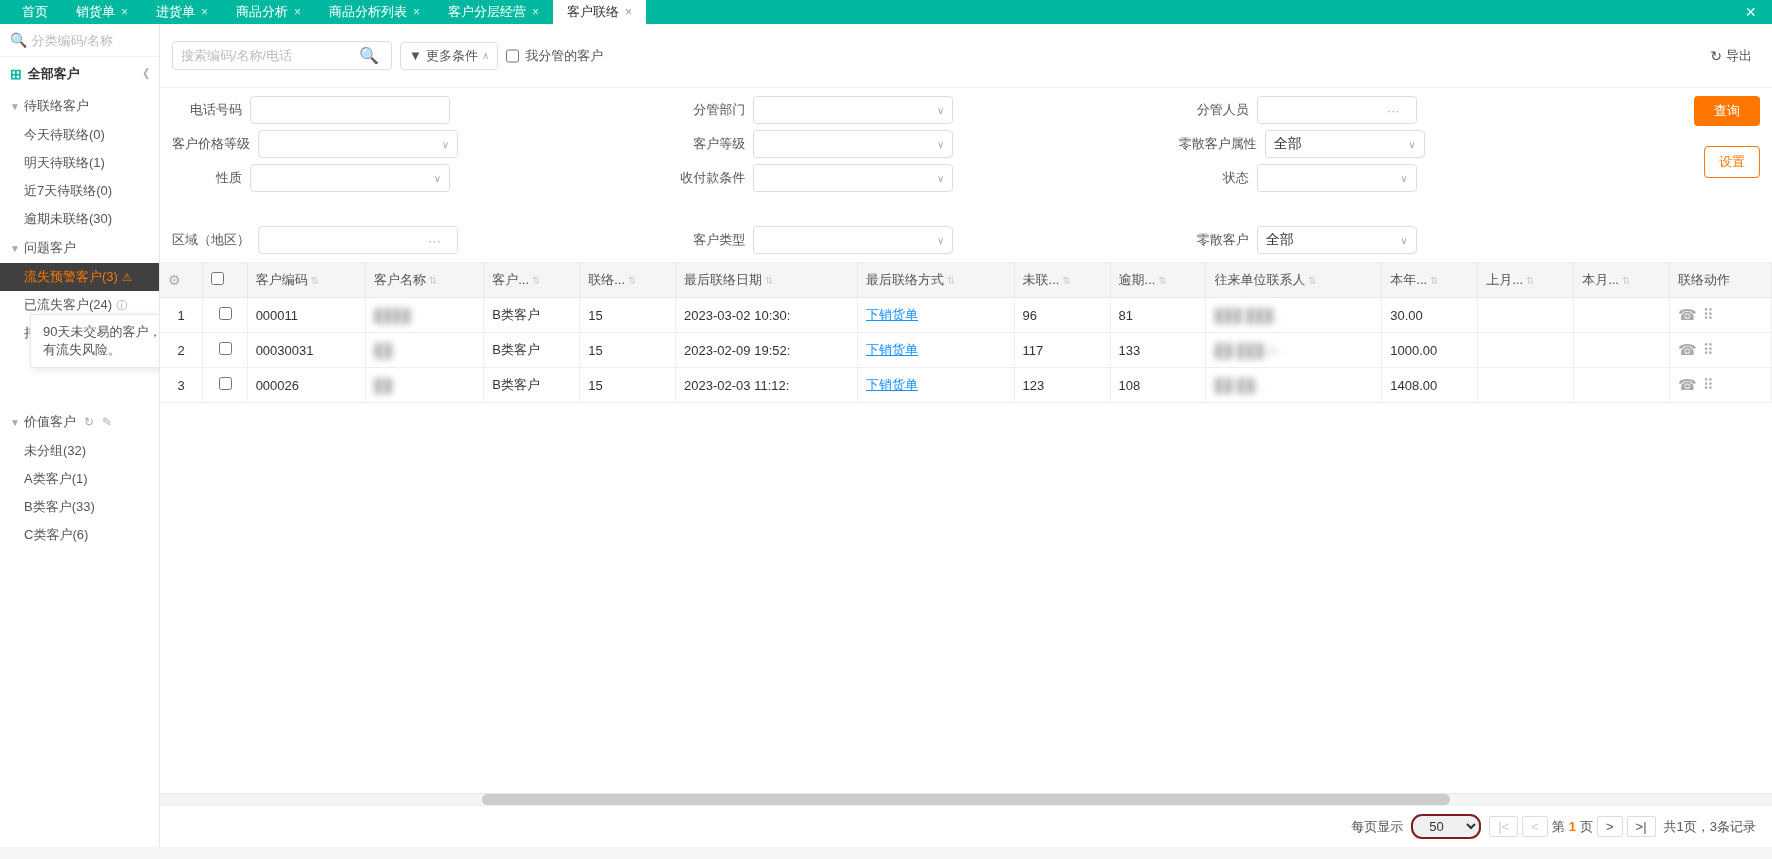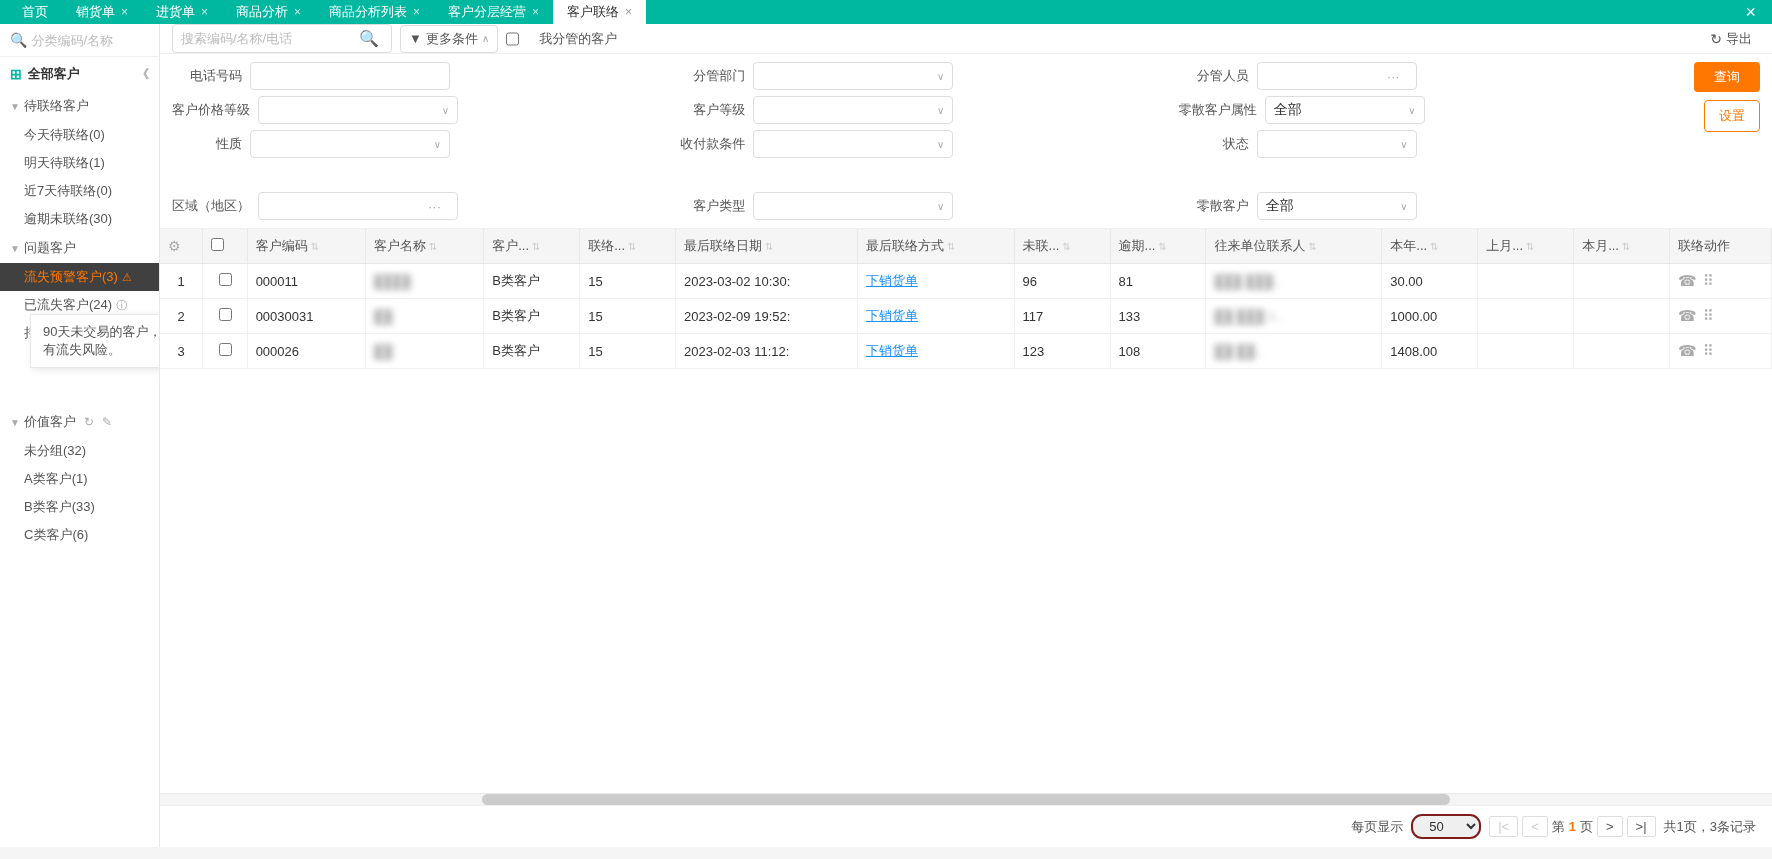--- a/index.html
+++ b/index.html
@@ -136,21 +136,21 @@
       display: flex;
       flex-direction: column;
       overflow: hidden;
       background: #fff;
     }
 
     
     .search-bar {
       display: flex;
       align-items: center;
-      padding: 0 12px;
+      padding: 17px 12px;
       border-bottom: 1px solid #f0f0f0;
       gap: 8px;
       background: #fff;
     }
     .search-input-wrap {
       display: flex;
       align-items: center;
       border: 1px solid #ddd;
       border-radius: 4px;
       padding: 4px 8px;
@@ -180,21 +180,21 @@
       cursor: pointer;
       padding: 4px 8px;
       border: 1px solid #ddd;
       border-radius: 4px;
       font-size: 13px;
       background: #fff;
     }
     .filter-btn .arrow { font-size: 10px; color: #aaa; }
     .checkbox-label {
       display: flex;
-      gap: 20px;
+      gap: 6px;
       font-size: 13px;
       color: #555;
       cursor: pointer;
     }
     .search-bar-spacer { flex: 1; }
     .export-btn {
       display: flex;
       align-items: center;
       gap: 4px;
       color: #555;
@@ -273,21 +273,21 @@
       cursor: pointer;
       font-size: 13px;
       white-space: nowrap;
       margin-top: 4px;
     }
     .query-settings-wrap {
       display: flex;
       flex-direction: column;
       align-items: flex-end;
       margin-left: 12px;
-      gap: 4px;
+      gap: 16px;
     }
 
     
     .table-wrap {
       flex: 1;
       overflow: auto;
     }
     table {
       width: 100%;
       border-collapse: collapse;

